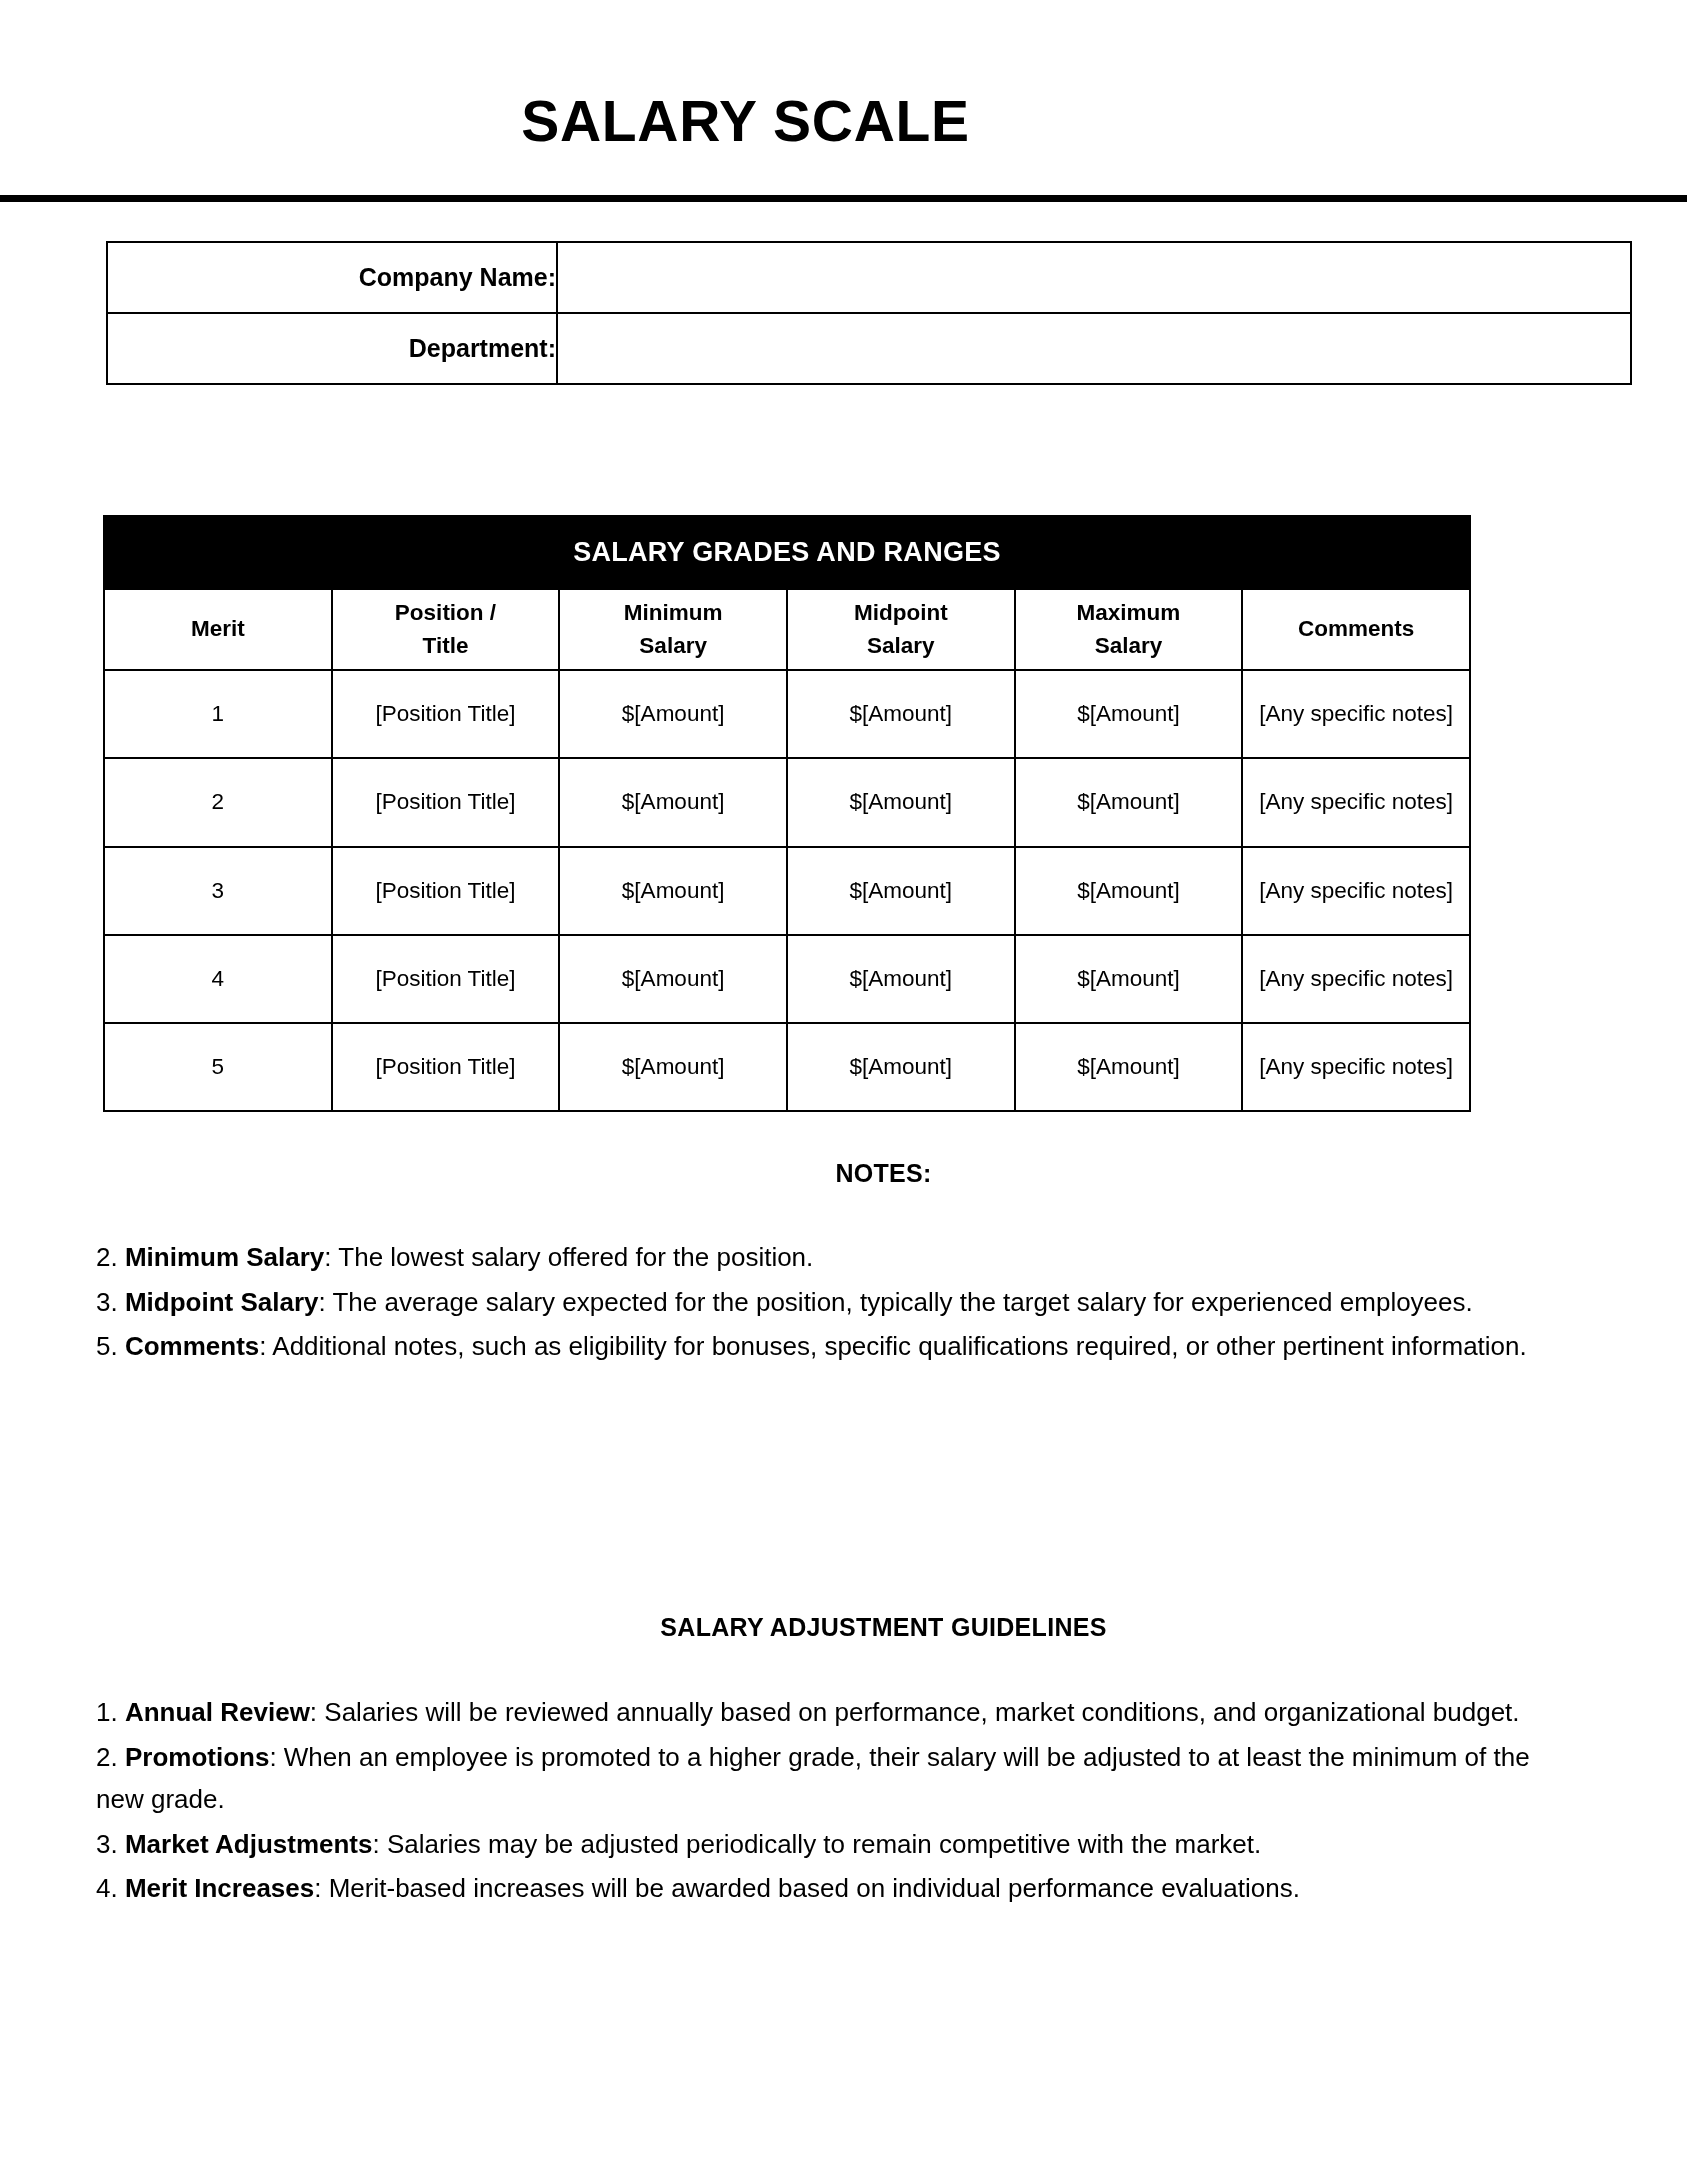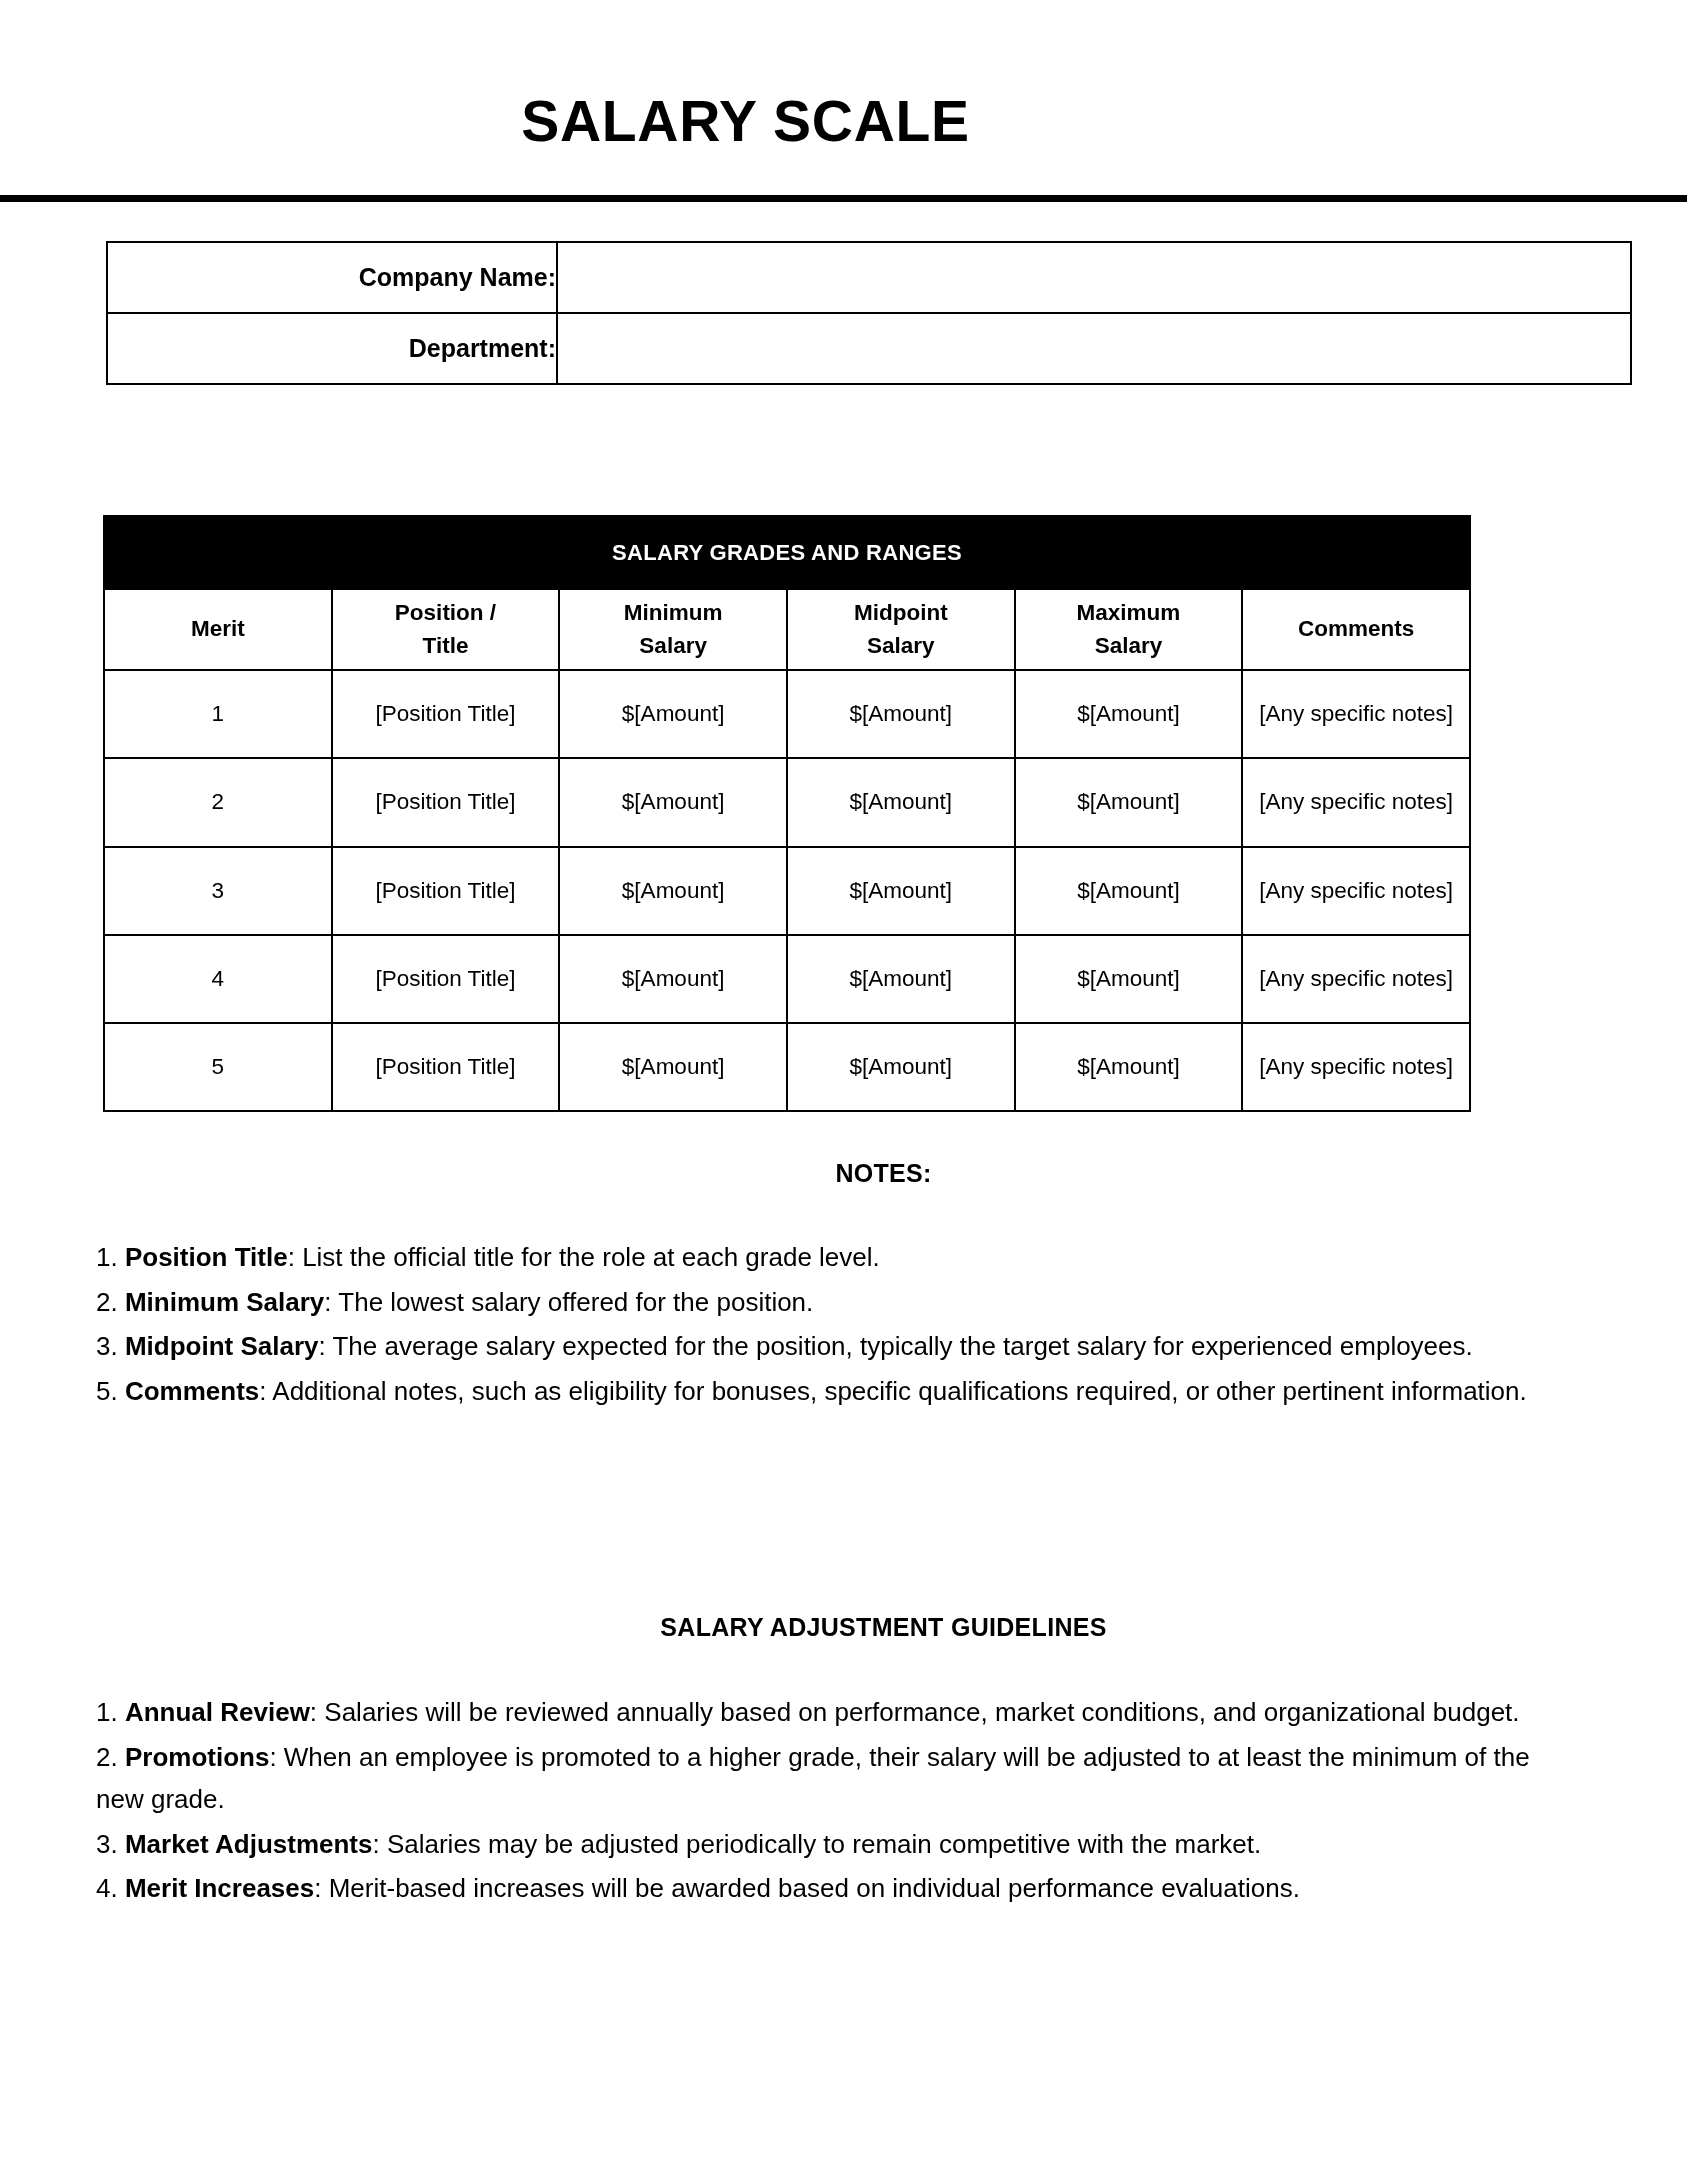--- a/index.html
+++ b/index.html
@@ -79,21 +79,21 @@
     table-layout: fixed;
   }
   .salary-table td, .salary-table th {
     border: 2px solid #000000;
     text-align: center;
     vertical-align: middle;
   }
   .banner-cell {
     background: #000000;
     color: #ffffff;
-    font-size: 22px;
+    font-size: 27px;
     font-weight: 700;
     height: 69px;
     letter-spacing: 0.3px;
     margin-top: 36px;
   }
   .col-head {
     font-size: 22.5px;
     font-weight: 700;
     height: 74px;
     line-height: 1.45;
@@ -231,24 +231,20 @@
         <td class="data-cell">$[Amount]</td>
         <td class="data-cell">[Any specific notes]</td>
       </tr>
     </tbody>
   </table>
 
   <div class="section-heading" id="notes-heading">NOTES:</div>
 
   <div class="body-list" id="notes-list">
     <p class="item">
-      <span>1.</span>
-      <span class="term">Position Title</span><span>: List the official title for the role at each grade level.</span>
-    </p>
-    <p class="item">
       <span>2.</span>
       <span class="term">Minimum Salary</span><span>: The lowest salary offered for the position.</span>
     </p>
     <p class="item">
       <span>3.</span>
       <span class="term">Midpoint Salary</span><span>: The average salary expected for the position, typically the target salary for experienced employees.</span>
     </p>
     <p class="item">
       <span>5.</span>
       <span class="term">Comments</span><span>: Additional notes, such as eligibility for bonuses, specific qualifications required, or other pertinent information.</span>

